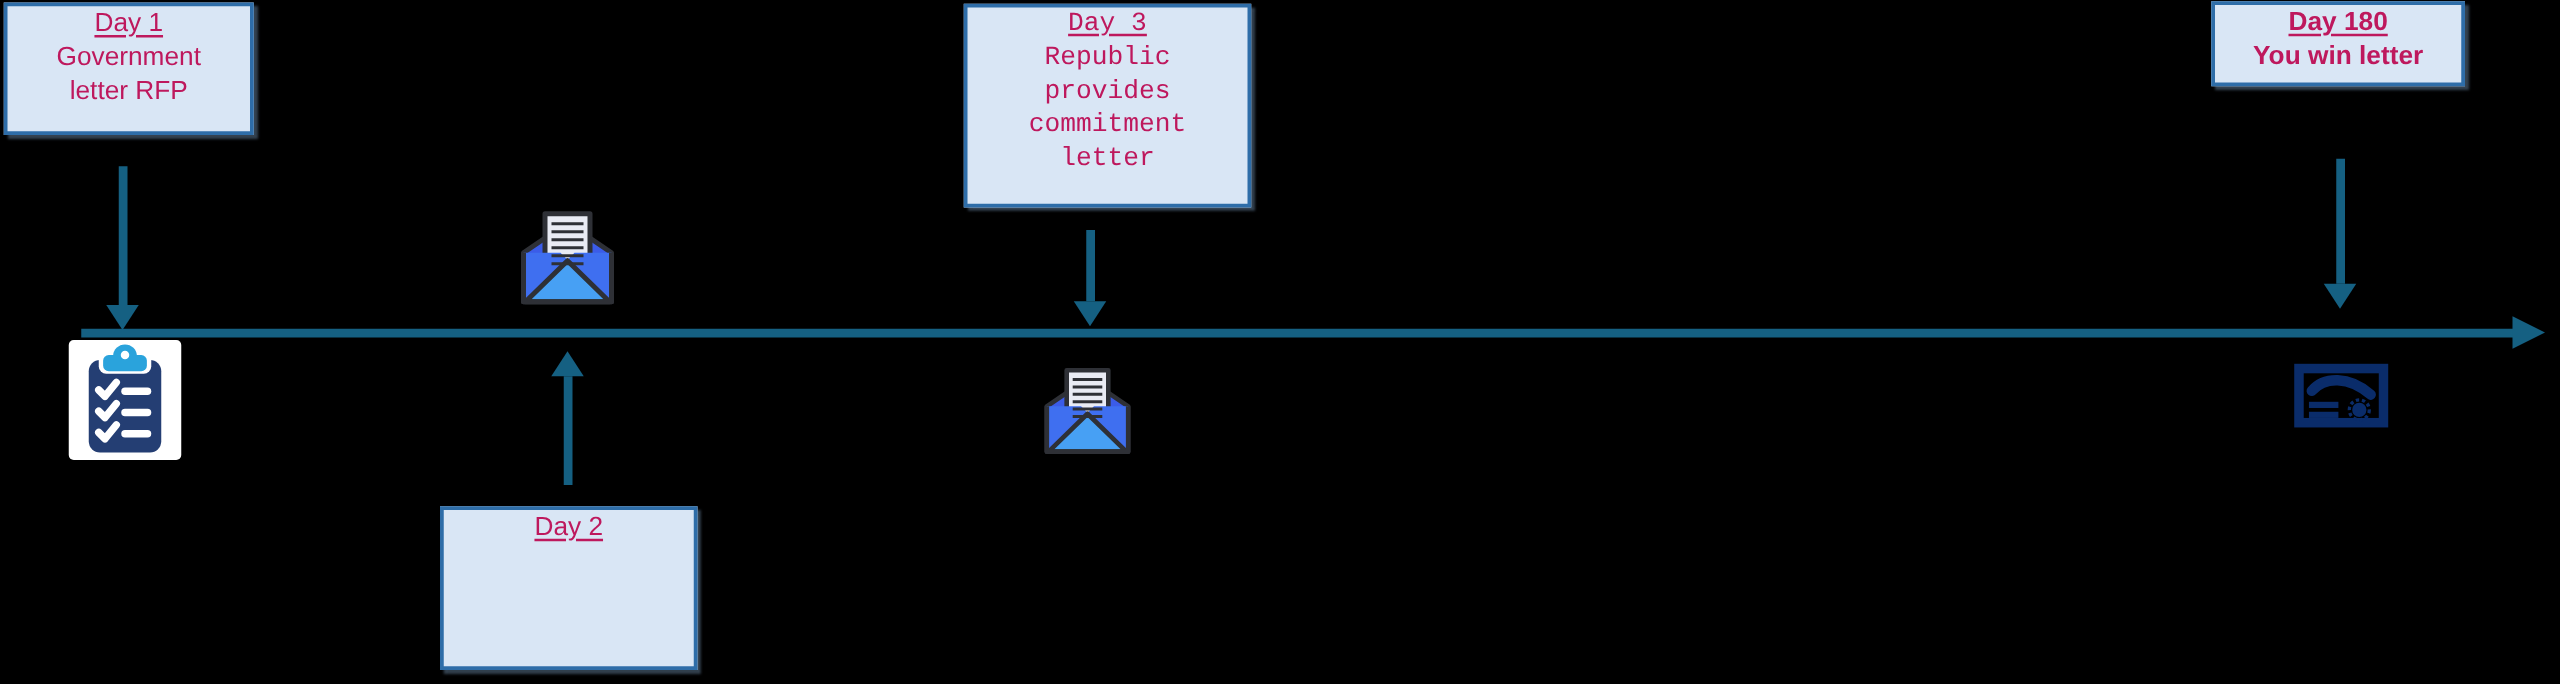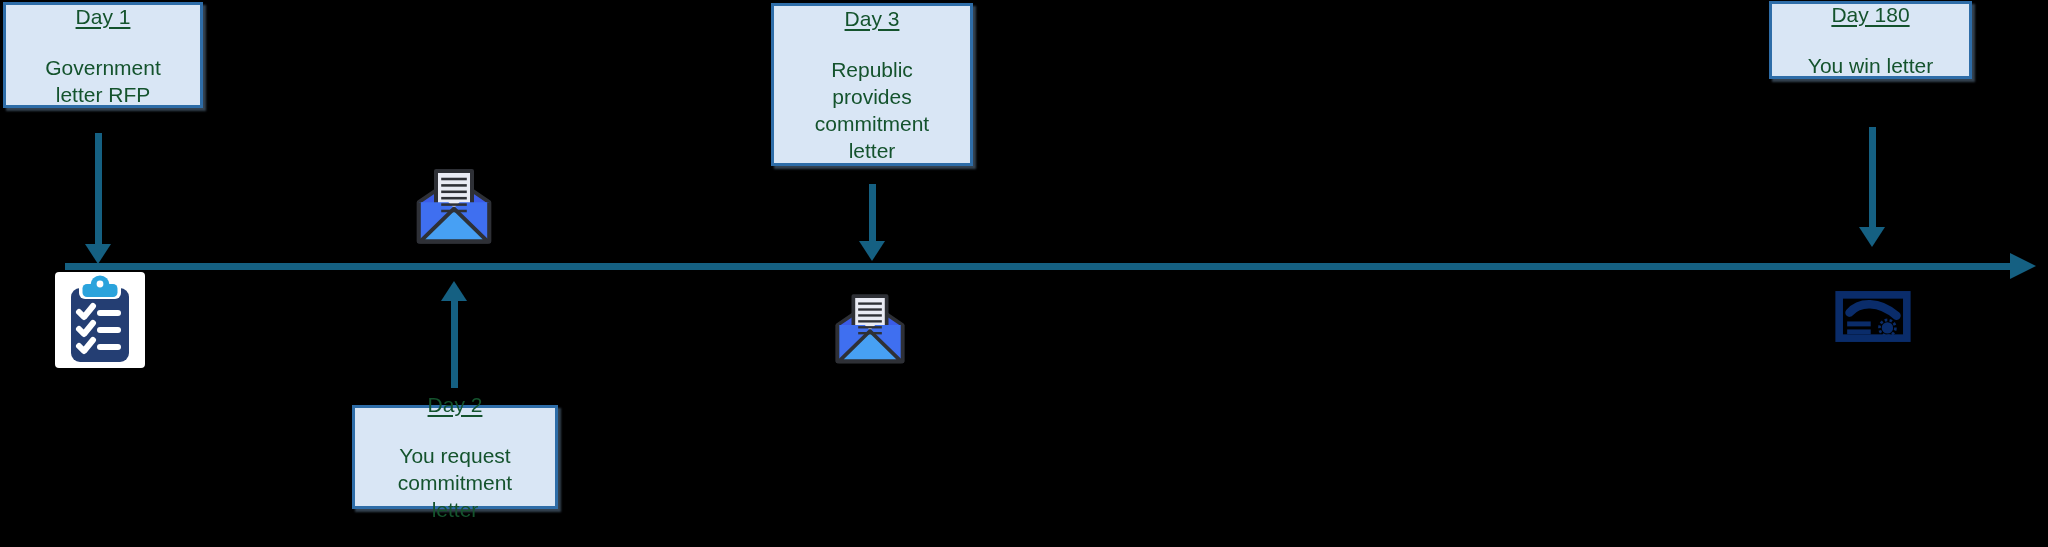--- a/index.html
+++ b/index.html
@@ -14,29 +14,29 @@
   .tl-line{position:absolute;left:65px;top:263px;width:1948px;height:7px;background:#156082;}
   .tl-head{position:absolute;left:2010px;top:253px;width:0;height:0;
     border-top:13px solid transparent;border-bottom:13px solid transparent;border-left:26px solid #156082;}
   
   .box{
     position:absolute;
     background:#d9e6f5;
     border:3px solid #2e6da8;
     box-shadow:3px 3px 2px rgba(116,146,178,.45);
     box-sizing:border-box;
-    display:flex;flex-direction:column;justify-content:center;align-items:center;
-    text-align:center;color:#14532d;
-    font-size:21px;line-height:27px;gap:24px;
+    display:flex;flex-direction:column;justify-content:flex-start;align-items:center;
+    text-align:center;color:#be185d;
+    font-size:21px;line-height:27px;
   }
   .box .day{text-decoration:underline;text-underline-offset:3px;}
   .box-day1{left:3px;top:2px;width:200px;height:106px;padding:0 28px;}
-  .box-day2{left:352px;top:405px;width:206px;height:104px;padding:0 27px;}
-  .box-day3{left:771px;top:3px;width:202px;height:163px;padding:0 34px;}
-  .box-day180{left:1769px;top:1px;width:203px;height:78px;padding:0 22px;}
+  .box-day2{left:352px;top:405px;width:206px;height:131px;padding:0 27px;}
+  .box-day3{left:771px;top:3px;width:230px;height:163px;padding:0 34px;font-family:Liberation Mono, monospace;}
+  .box-day180{left:1769px;top:1px;width:203px;height:68px;padding:0 22px;font-weight:bold;}
   
   .arrow-v{position:absolute;display:flex;flex-direction:column;align-items:center;width:26px;}
   .shaft{width:7px;background:#156082;flex:1;}
   .head-down{width:0;height:0;border-left:13px solid transparent;border-right:13px solid transparent;border-top:20px solid #156082;}
   .head-up{width:0;height:0;border-left:13px solid transparent;border-right:13px solid transparent;border-bottom:20px solid #156082;}
   .arrow-day1{left:85px;top:133px;height:131px;}
   .arrow-day2{left:441px;top:281px;height:107px;}
   .arrow-day3{left:859px;top:184px;height:77px;}
   .arrow-day180{left:1859px;top:127px;height:120px;}
   
@@ -100,21 +100,20 @@
           <line x1="34" y1="55" x2="66" y2="55"></line>
       </g>
     </svg>
   </div>
   <div class="arrow-v arrow-day2">
     <div class="head-up"></div>
     <div class="shaft"></div>
   </div>
   <div class="box box-day2">
     <div class="day">Day 2</div>
-    <div>You request commitment letter</div>
   </div>
 
   <div class="box box-day3">
     <div class="day">Day 3</div>
     <div>Republic provides commitment letter</div>
   </div>
   <div class="arrow-v arrow-day3">
     <div class="shaft"></div>
     <div class="head-down"></div>
   </div>

